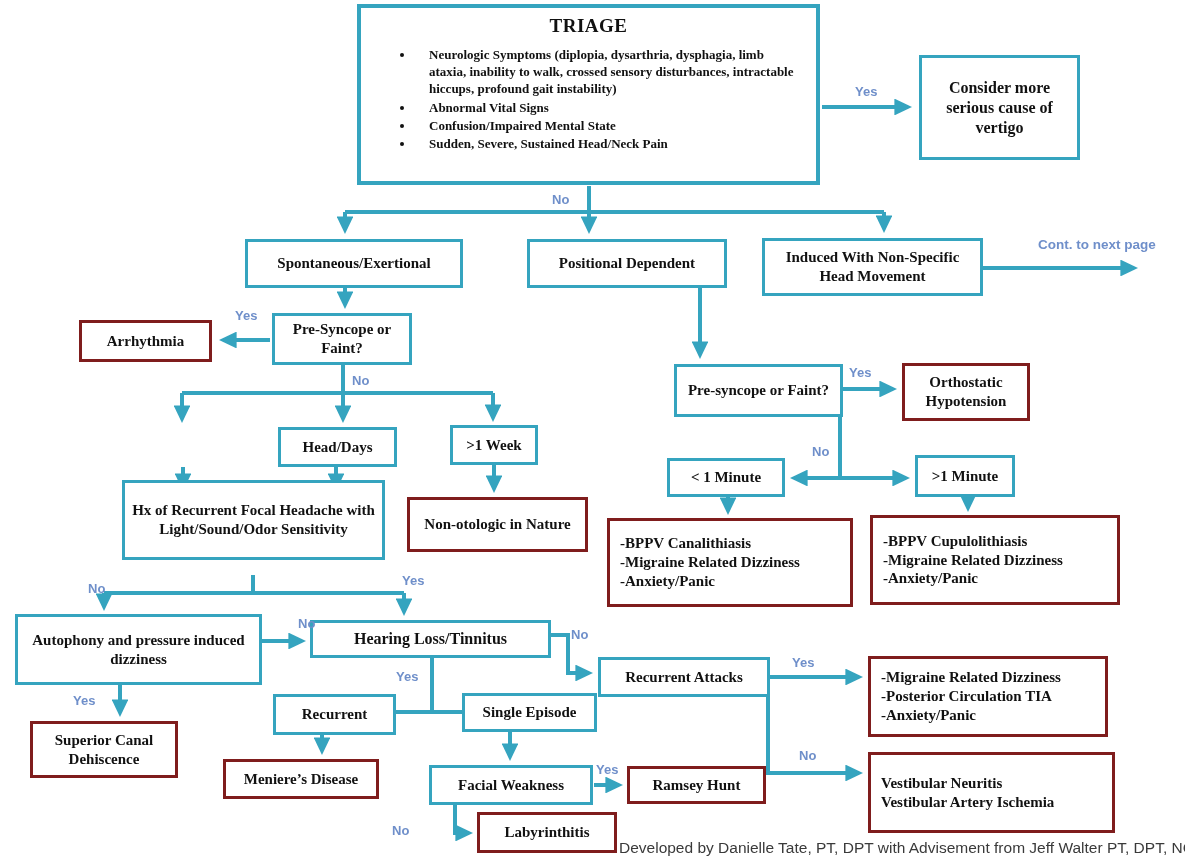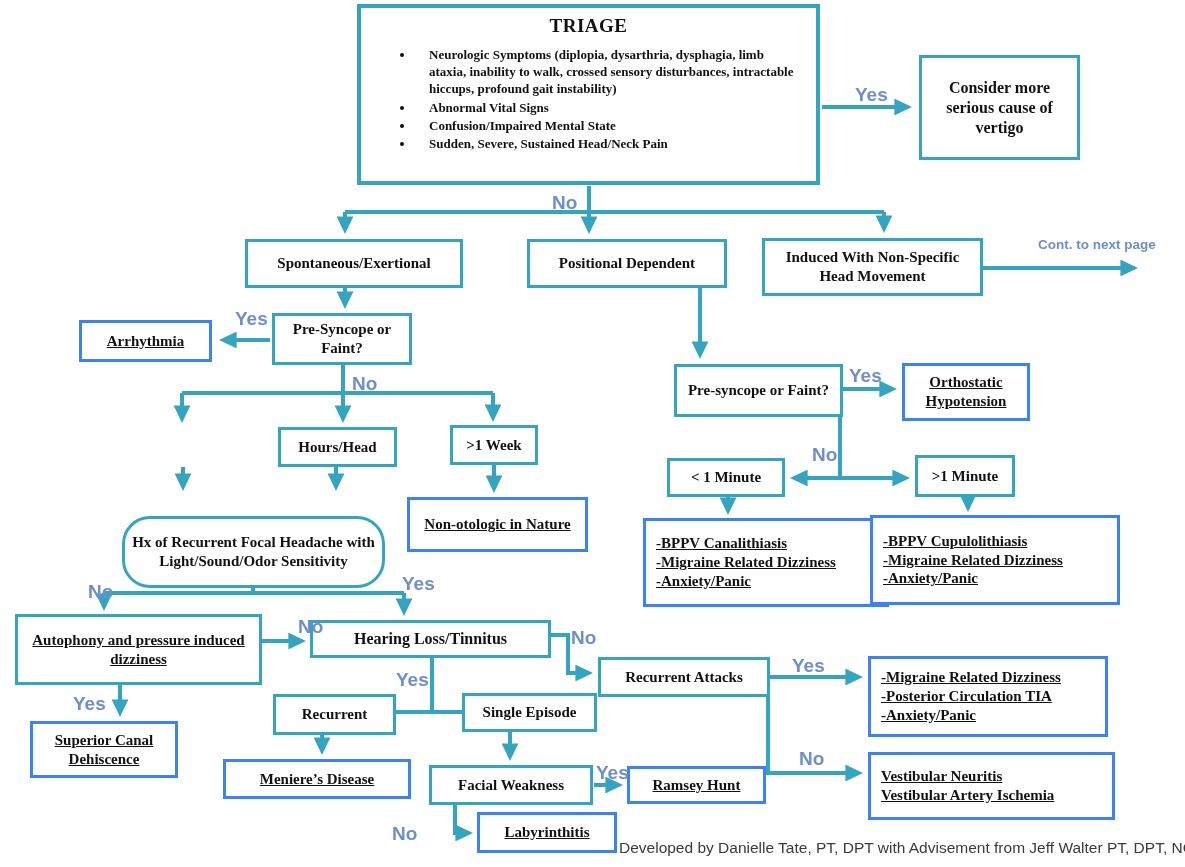--- a/index.html
+++ b/index.html
@@ -3,25 +3,25 @@
 <meta charset="utf-8">
 <style>
   html,body{margin:0;padding:0;background:#fff;}
   #canvas{position:relative;width:1185px;height:867px;background:#fff;overflow:hidden;
           font-family:"Liberation Serif", serif;}
   #wires{position:absolute;left:0;top:0;z-index:1;}
   .node{position:absolute;z-index:2;background:#fff;display:flex;align-items:center;justify-content:center;
         text-align:center;font-weight:bold;color:#111;font-size:15px;line-height:1.25;box-sizing:border-box;
         padding:10px 6px;}
   .teal{border:3px solid #35a4bf;}
-  .red{border:3px solid #3b82f6;text-decoration:underline;}
+  .red{border:3px solid #7f1d1d;}
   .listbox{flex-direction:column;align-items:flex-start;text-align:left;justify-content:center;padding-left:10px;}
   .listbox div{white-space:nowrap;}
   .lbl{position:absolute;z-index:3;font-family:"Liberation Sans", sans-serif;font-weight:bold;
-       font-size:19px;color:#6f8fca;white-space:nowrap;}
+       font-size:13px;color:#6f8fca;white-space:nowrap;}
   .contlbl{font-size:13.5px;}
   #triage-box{flex-direction:column;justify-content:flex-start;padding-top:6px;}
   #triage-title{font-size:19px;letter-spacing:.5px;}
   #triage-list{margin:8px 0 0 0;padding:0 6px 0 48px;text-align:left;font-size:13px;line-height:1.33;}
   #triage-list li{margin-bottom:1px;padding-left:14px;}
   #credit{position:absolute;z-index:3;font-family:"Liberation Sans", sans-serif;font-size:15.5px;
           color:#3a3a3a;white-space:nowrap;}
 </style>
 </head>
 <body>
@@ -115,75 +115,75 @@
 
   <div class="node teal" style="left:527px;top:239px;width:200px;height:49px;">Positional Dependent</div>
 
   <div class="node teal" style="left:762px;top:238px;width:221px;height:58px;">Induced With Non-Specific Head Movement</div>
 
   <div class="node teal" style="left:272px;top:313px;width:140px;height:52px;">Pre-Syncope or Faint?</div>
 
   <div class="node red" style="left:79px;top:320px;width:133px;height:42px;">Arrhythmia</div>
 
 
-  <div class="node teal" style="left:278px;top:427px;width:119px;height:40px;">Hours/Head</div>
+  <div class="node teal" style="left:278px;top:427px;width:119px;height:40px;">Head/Days</div>
 
   <div class="node teal" style="left:450px;top:425px;width:88px;height:40px;">&gt;1 Week</div>
 
-  <div class="node teal" style="left:122px;top:516px;width:263px;height:72px;border-radius:28px;">Hx of Recurrent Focal Headache with Light/Sound/Odor Sensitivity</div>
+  <div class="node teal" style="left:122px;top:480px;width:263px;height:80px;">Hx of Recurrent Focal Headache with Light/Sound/Odor Sensitivity</div>
 
   <div class="node red" style="left:407px;top:497px;width:181px;height:55px;">Non-otologic in Nature</div>
 
   <div class="node teal" style="left:674px;top:364px;width:169px;height:53px;">Pre-syncope or Faint?</div>
 
   <div class="node red" style="left:902px;top:363px;width:128px;height:58px;">Orthostatic Hypotension</div>
 
   <div class="node teal" style="left:667px;top:458px;width:118px;height:39px;">&lt; 1 Minute</div>
 
   <div class="node teal" style="left:915px;top:455px;width:100px;height:42px;">&gt;1 Minute</div>
 
-  <div class="node red listbox" style="left:643px;top:518px;width:246px;height:89px;">
+  <div class="node red listbox" style="left:607px;top:518px;width:246px;height:89px;">
     <div>-BPPV Canalithiasis</div>
     <div>-Migraine Related Dizziness</div>
     <div>-Anxiety/Panic</div>
   </div>
 
   <div class="node red listbox" style="left:870px;top:515px;width:250px;height:90px;text-align:right;">
     <div>-BPPV Cupulolithiasis</div>
     <div>-Migraine Related Dizziness</div>
     <div>-Anxiety/Panic</div>
   </div>
 
-  <div class="node teal" style="left:15px;top:614px;width:247px;height:71px;text-decoration:underline;">Autophony and pressure induced dizziness</div>
+  <div class="node teal" style="left:15px;top:614px;width:247px;height:71px;">Autophony and pressure induced dizziness</div>
 
   <div class="node teal" style="left:310px;top:620px;width:241px;height:38px;font-size:16px;">Hearing Loss/Tinnitus</div>
 
   <div class="node teal" style="left:598px;top:657px;width:172px;height:40px;">Recurrent Attacks</div>
 
   <div class="node red listbox" style="left:868px;top:656px;width:240px;height:81px;">
     <div>-Migraine Related Dizziness</div>
     <div>-Posterior Circulation TIA</div>
     <div>-Anxiety/Panic</div>
   </div>
 
   <div class="node red" style="left:30px;top:721px;width:148px;height:57px;">Superior Canal Dehiscence</div>
 
   <div class="node teal" style="left:273px;top:694px;width:123px;height:41px;">Recurrent</div>
 
   <div class="node teal" style="left:462px;top:693px;width:135px;height:39px;">Single Episode</div>
 
-  <div class="node red" style="left:223px;top:759px;width:188px;height:40px;">Meniere’s Disease</div>
+  <div class="node red" style="left:223px;top:759px;width:156px;height:40px;">Meniere’s Disease</div>
 
   <div class="node teal" style="left:429px;top:765px;width:164px;height:40px;">Facial Weakness</div>
 
   <div class="node red" style="left:627px;top:766px;width:139px;height:38px;">Ramsey Hunt</div>
 
   <div class="node red" style="left:477px;top:812px;width:140px;height:41px;">Labyrinthitis</div>
 
-  <div class="node red listbox" style="left:868px;top:752px;width:247px;height:68px;">
+  <div class="node red listbox" style="left:868px;top:752px;width:247px;height:81px;">
     <div>Vestibular Neuritis</div>
     <div>Vestibular Artery Ischemia</div>
   </div>
 
   <span class="lbl" style="left:855px;top:84px;">Yes</span>
   <span class="lbl" style="left:552px;top:192px;">No</span>
   <span class="lbl contlbl" style="left:1038px;top:237px;">Cont. to next page</span>
   <span class="lbl" style="left:235px;top:308px;">Yes</span>
   <span class="lbl" style="left:352px;top:373px;">No</span>
   <span class="lbl" style="left:849px;top:365px;">Yes</span>

